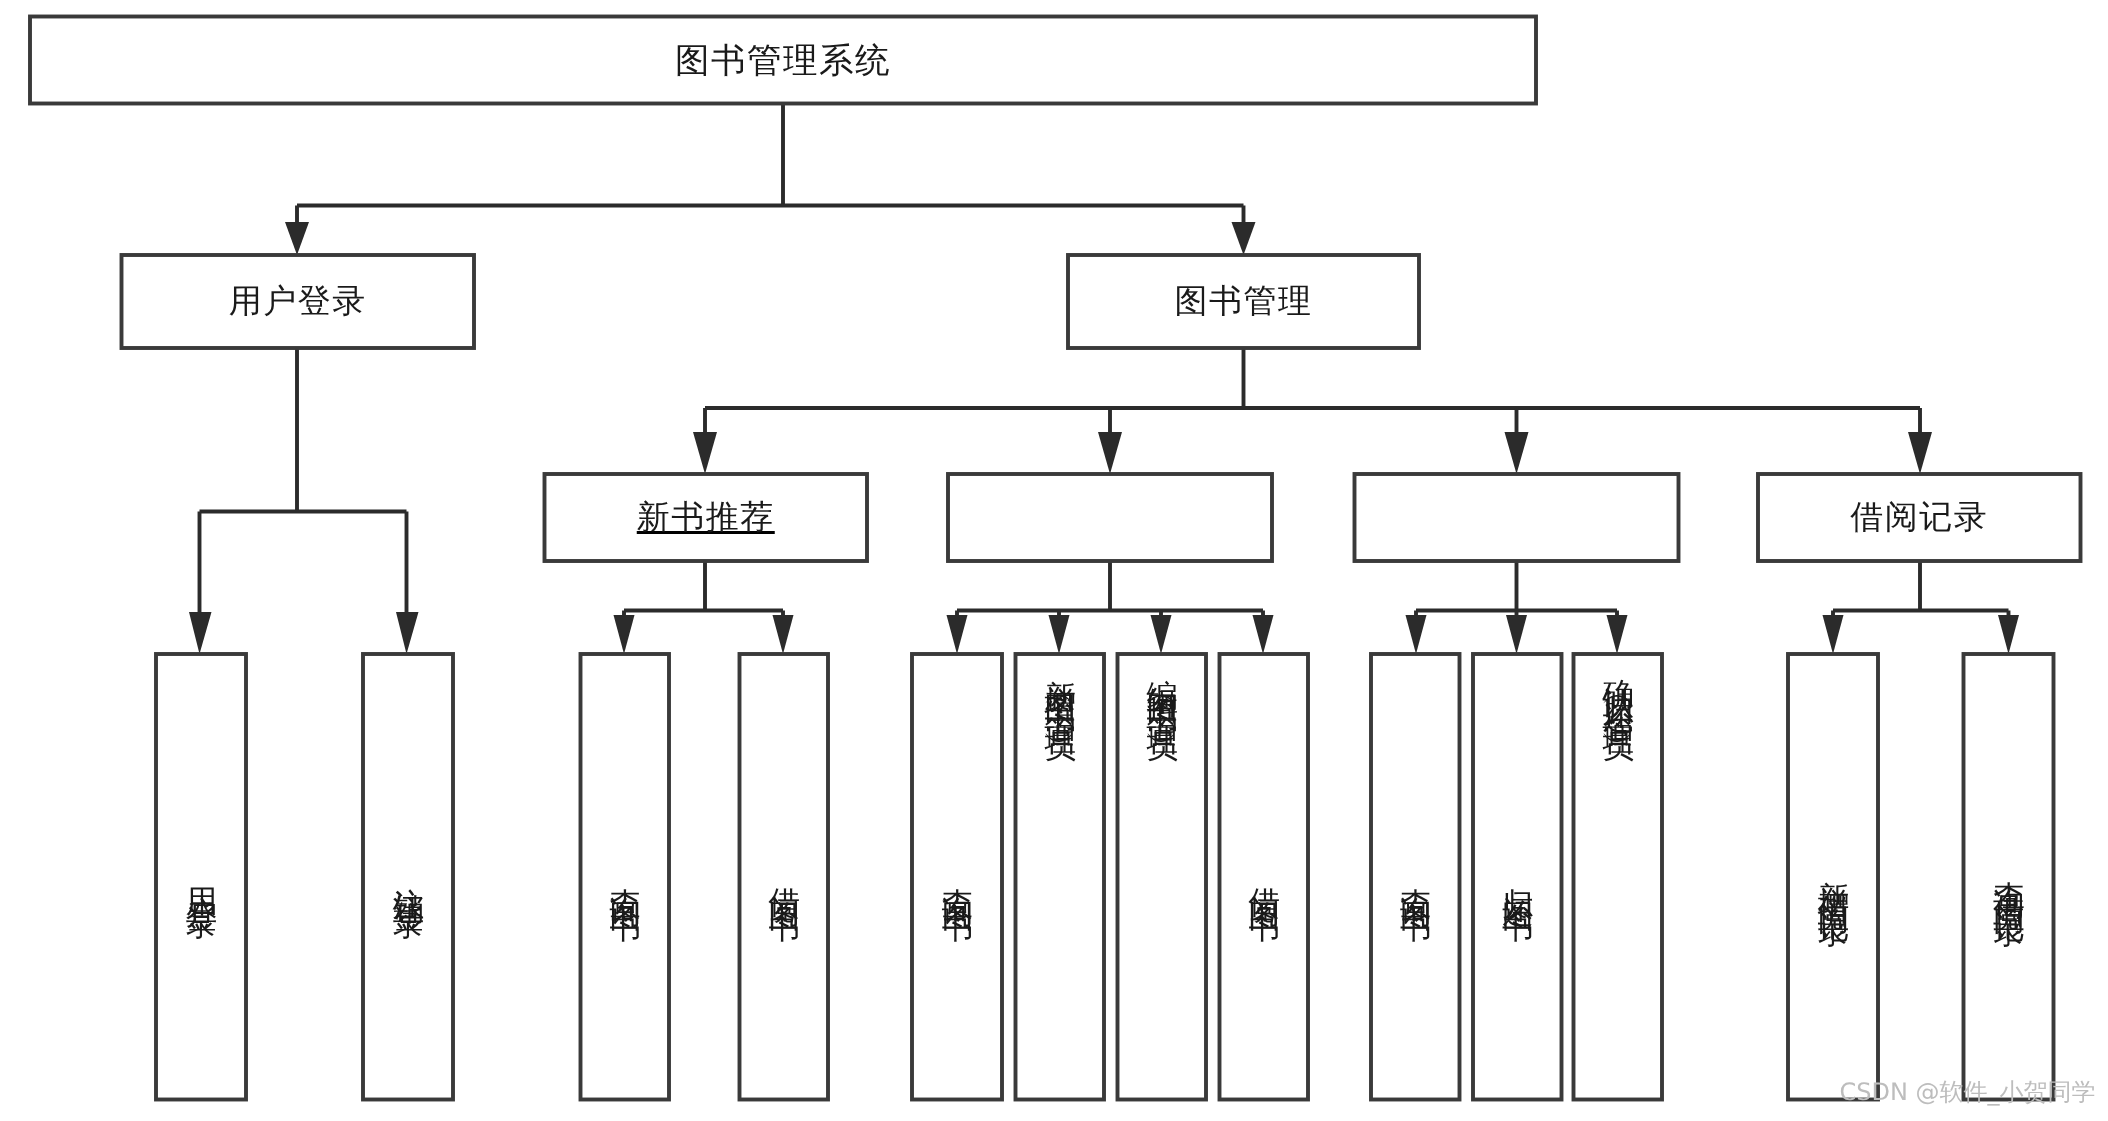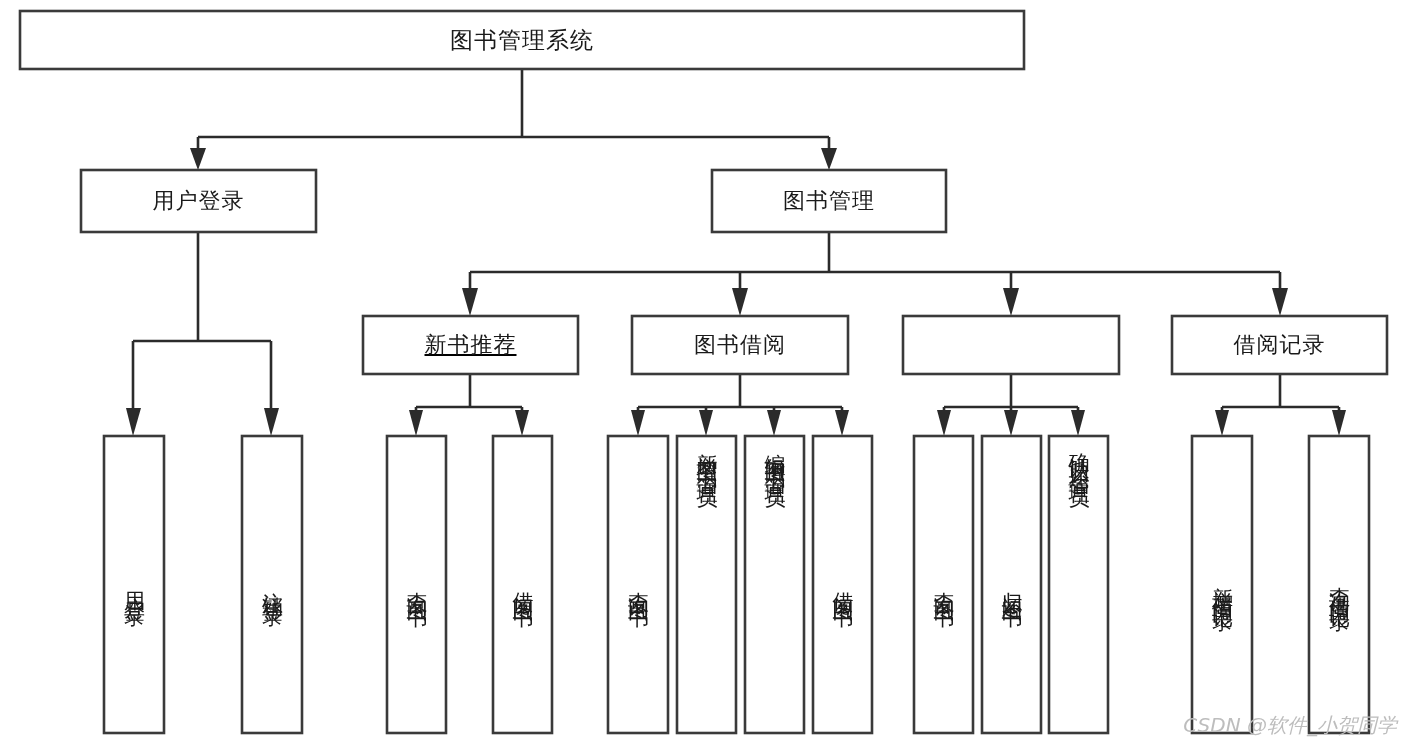--- a/index.html
+++ b/index.html
@@ -40,25 +40,24 @@
   }
   .arrow-head {
     fill: #2b2b2b;
     stroke: none;
   }
   .watermark {
     position: absolute;
     right: 8px;
     bottom: 8px;
     color: #bdbdbd;
-    font-size: 20px;
+    font-size: 16px;
     font-family: "DejaVu Sans", "Liberation Sans", sans-serif;
     white-space: nowrap;
     user-select: none;
-    font-style: italic;
   }
   .vtext-wrap {
     position: absolute;
     display: flex;
     align-items: center;
     justify-content: center;
     pointer-events: none;
   }
   .vtext {
     writing-mode: vertical-rl;
@@ -208,23 +207,20 @@
   <div class="htext-wrap" style="left:81px; top:170px; width:235px; height:62px;">
     <span class="htext">用户登录</span>
   </div>
   <div class="htext-wrap" style="left:712px; top:170px; width:234px; height:62px;border-radius:10px;">
     <span class="htext">图书管理</span>
   </div>
 
   <div class="htext-wrap" style="left:363px; top:316px; width:215px; height:58px;text-decoration:underline;">
     <span class="htext">新书推荐</span>
   </div>
-  <div class="htext-wrap" style="left:632px; top:316px; width:216px; height:58px;">
-    <span class="htext">图书借阅</span>
-  </div>
   <div class="htext-wrap" style="left:1172px; top:316px; width:215px; height:58px;">
     <span class="htext">借阅记录</span>
   </div>
 
   <div class="vtext-wrap" style="left:104px; top:436px; width:60px; height:297px;">
     <span class="vtext">用户登录</span>
   </div>
   <div class="vtext-wrap" style="left:242px; top:436px; width:60px; height:297px;">
     <span class="vtext">注销登录</span>
   </div>

